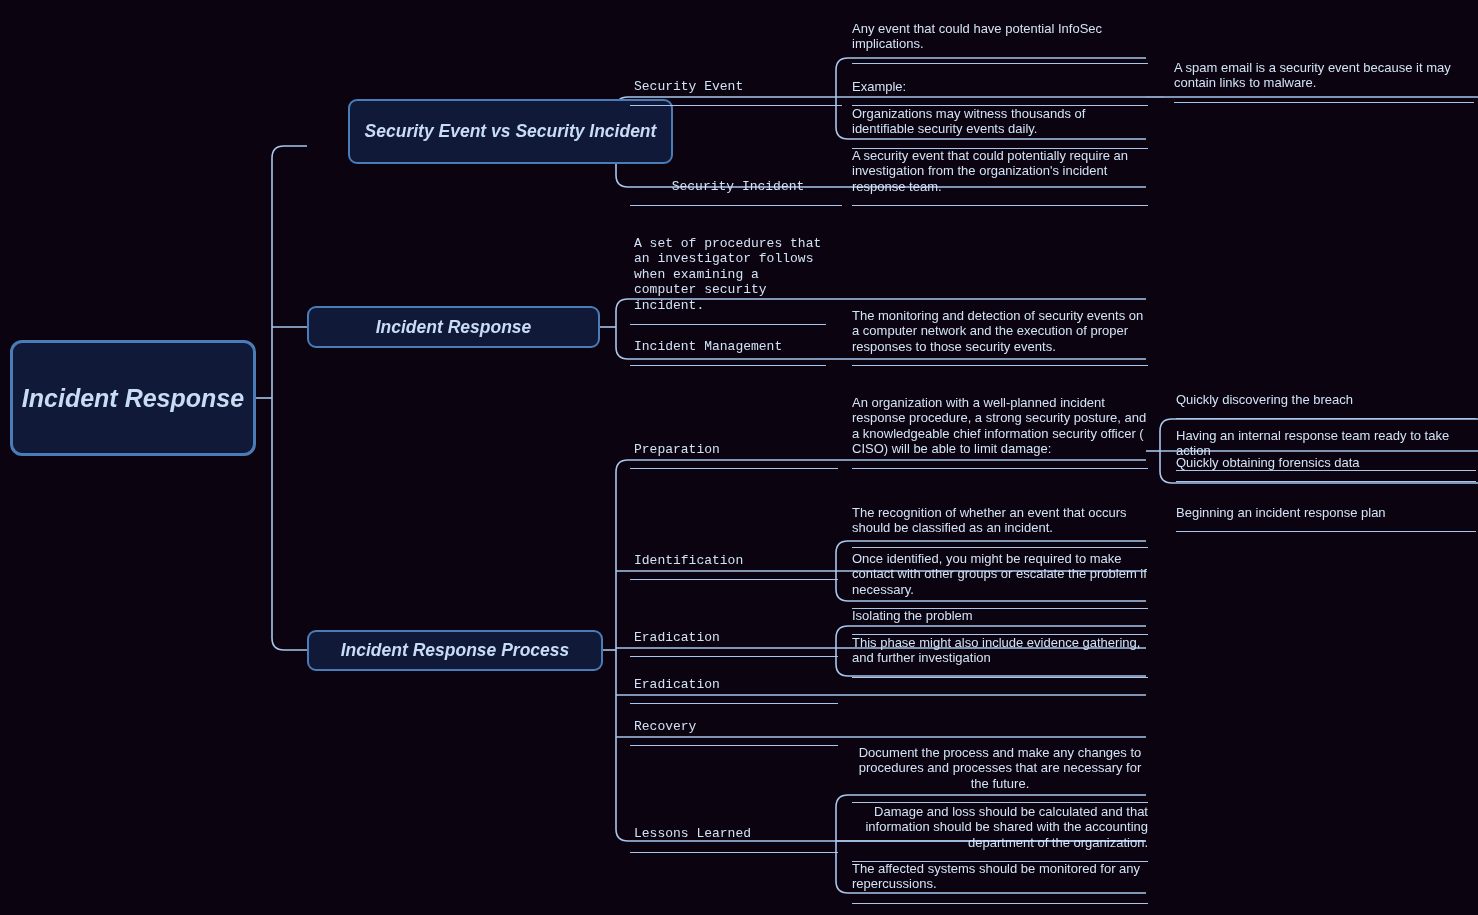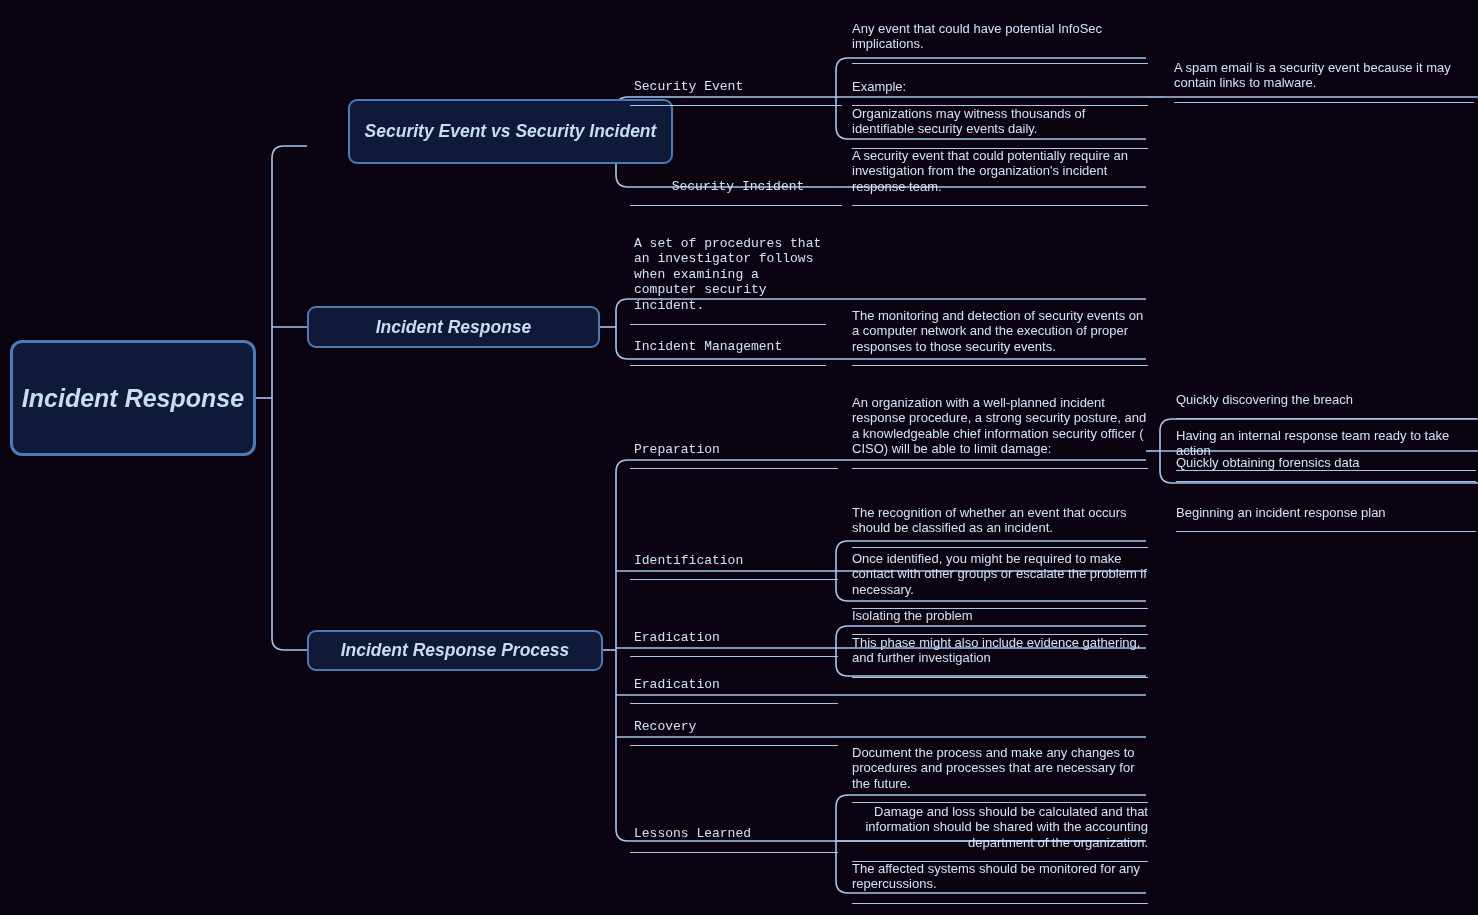--- a/index.html
+++ b/index.html
@@ -161,17 +161,17 @@
 
   <div class="tnode pad" style="left:630px;top:630px;width:208px;">Eradication</div>
   <div class="tnode" style="left:852px;top:608px;width:296px;">Isolating the problem</div>
   <div class="tnode" style="left:852px;top:635px;width:296px;">This phase might also include evidence gathering, and further investigation</div>
 
   <div class="tnode pad" style="left:630px;top:677px;width:208px;">Eradication</div>
 
   <div class="tnode pad" style="left:630px;top:719px;width:208px;">Recovery</div>
 
   <div class="tnode pad" style="left:630px;top:826px;width:208px;">Lessons Learned</div>
-  <div class="tnode" style="left:852px;top:745px;width:296px;">Document the process and make any changes to procedures and processes that are necessary for the future.</div>
+  <div class="tnode" style="left:852px;top:745px;width:296px;text-align:center;">Document the process and make any changes to procedures and processes that are necessary for the future.</div>
   <div class="tnode" style="left:852px;top:804px;width:296px;text-align:right;">Damage and loss should be calculated and that information should be shared with the accounting department of the organization.</div>
   <div class="tnode" style="left:852px;top:861px;width:296px;">The affected systems should be monitored for any repercussions.</div>
 
 </div>
 
 </body></html>

